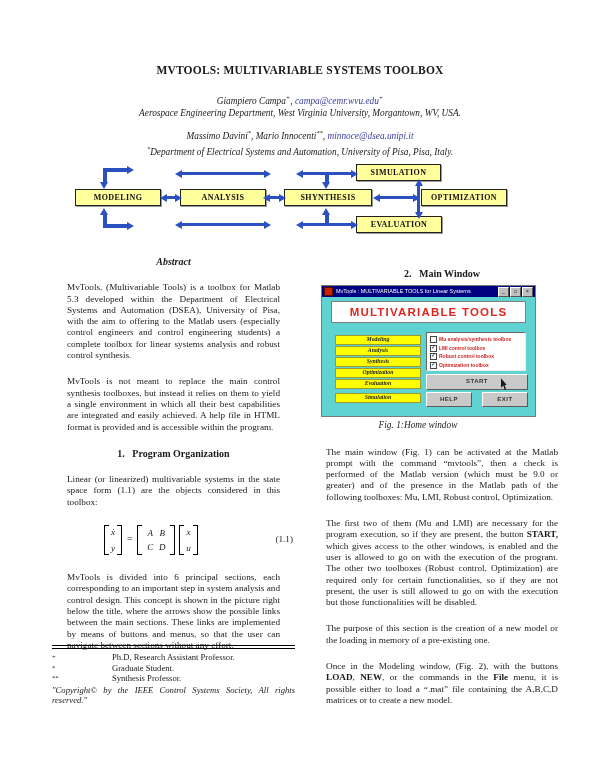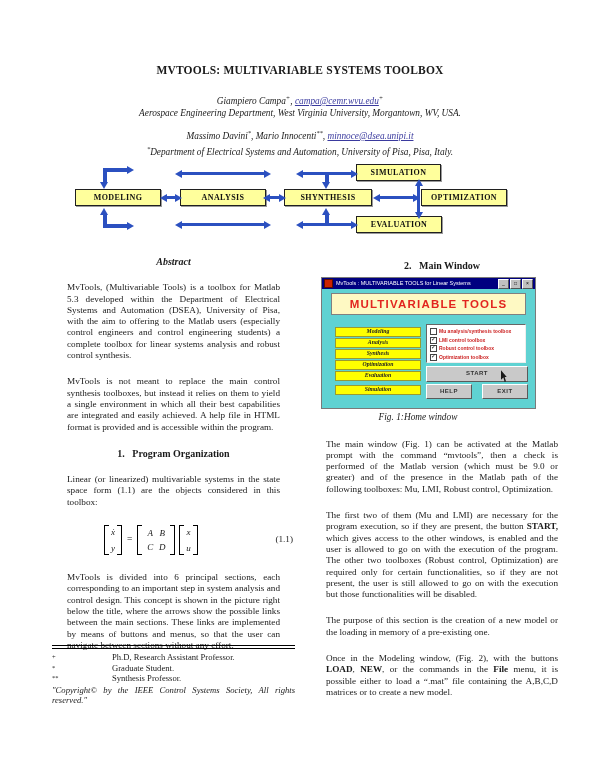--- a/index.html
+++ b/index.html
@@ -3,21 +3,21 @@
 <meta charset="utf-8">
 <style>
   html,body{margin:0;padding:0;background:#e8e8e8;}
   .page{position:relative;width:600px;height:776px;background:#ffffff;margin:0 auto;overflow:hidden;
         font-family:"Liberation Serif",serif;color:#1a1a1a;}
   
   .title{position:absolute;top:64px;left:0;width:600px;text-align:center;
          font-weight:bold;font-size:11.5px;letter-spacing:.2px;}
   .authors{position:absolute;left:0;width:600px;text-align:center;font-style:italic;font-size:9.3px;line-height:11.5px;}
   .authors sup{font-size:6.5px;}
-  .a-link{color:#3a3a9e;text-decoration:underline;cursor:pointer;}
+  .a-link{color:#3a3a9e;cursor:pointer;}
   
   .diagram{position:absolute;left:0;top:160px;width:600px;height:92px;}
   .dbox{position:absolute;height:15px;background:#FFFF9C;border:1px solid #202020;box-shadow:1px 1px 0 #9a9a9a;
         font-family:"Liberation Serif",serif;font-weight:bold;font-size:8px;letter-spacing:.4px;
         text-align:center;line-height:15px;color:#111;}
   .bar{position:absolute;background:#2B50C0;}
   .tri{position:absolute;width:0;height:0;}
   .tri-r{border-top:4px solid transparent;border-bottom:4px solid transparent;border-left:7px solid #2B50C0;}
   .tri-u{border-left:4px solid transparent;border-right:4px solid transparent;border-bottom:7px solid #2B50C0;}
   .tri-d{border-left:4px solid transparent;border-right:4px solid transparent;border-top:7px solid #2B50C0;}
@@ -57,21 +57,21 @@
   
   .fig-wrap{margin:3px 0 2px 0;}
   .fig-window{position:relative;width:213px;height:130px;margin-left:10px;background:#5FD2D2;
               border:1px solid #7a7a7a;font-family:"Liberation Sans",sans-serif;}
   .fw-titlebar{position:absolute;left:0;top:0;width:213px;height:11px;background:#000080;display:flex;align-items:center;}
   .fw-icon{width:7px;height:7px;background:#cc2200;border:1px solid #5a0e00;margin:0 3px 0 2px;flex:0 0 auto;}
   .fw-title{color:#ffffff;font-size:5.5px;white-space:nowrap;overflow:hidden;flex:1 1 auto;}
   .fw-btns{display:flex;gap:1px;margin-right:2px;}
   .fw-btn{width:9px;height:8px;background:#c0c0c0;border:1px solid;border-color:#fff #555 #555 #fff;
           font-size:5px;line-height:7px;text-align:center;color:#000;}
-  .fw-banner{position:absolute;left:9px;top:15px;width:193px;height:20px;background:#fef9c3;border:1px solid #808080;
+  .fw-banner{position:absolute;left:9px;top:15px;width:193px;height:20px;background:#ffffff;border:1px solid #808080;
              color:#E2251F;font-weight:bold;font-size:11.5px;letter-spacing:1.2px;text-align:center;line-height:20px;}
   .fw-ybtn{position:absolute;left:13px;width:84px;height:8px;background:#FFFF00;border:1px solid #9a9a30;
            font-family:"Liberation Serif",serif;font-style:italic;font-weight:bold;font-size:5.8px;
            text-align:center;line-height:7px;color:#222;}
   .fw-panel{position:absolute;left:104px;top:46px;width:100px;height:39px;background:#ffffff;
             border:1px solid;border-color:#666 #eee #eee #666;padding:2px 0 0 3px;box-sizing:border-box;}
   .fw-cbrow{display:flex;align-items:center;height:8.6px;}
   .cb{width:5px;height:5px;border:1px solid #444;background:#fff;flex:0 0 auto;margin-right:2px;
       font-size:6px;line-height:5px;text-align:center;color:#111;}
   .cb.checked::after{content:"✓";display:block;margin-top:-1px;}
@@ -186,21 +186,21 @@
         <span>Graduate Student.</span>
       </div>
     <div class="fn-line">
         <span class="fn-marker">**</span>
         <span>Synthesis Professor.</span>
       </div>
     <div class="fn-copy">"Copyright© by the IEEE Control Systems Society, All rights reserved."</div>
   </div>
 
   <div class="col col-right">
-    <div class="h-sec" style="margin-top:4px;">2.&nbsp;&nbsp;&nbsp;Main Window</div>
+    <div class="h-sec" style="margin-top:12px;">2.&nbsp;&nbsp;&nbsp;Main Window</div>
 
     <div class="fig-wrap">
       <div class="fig-window">
         <div class="fw-titlebar">
           <span class="fw-icon"></span>
           <span class="fw-title">MvTools : MULTIVARIABLE TOOLS for Linear Systems</span>
           <span class="fw-btns">
             <span class="fw-btn">_</span>
             <span class="fw-btn">□</span>
             <span class="fw-btn">×</span>

